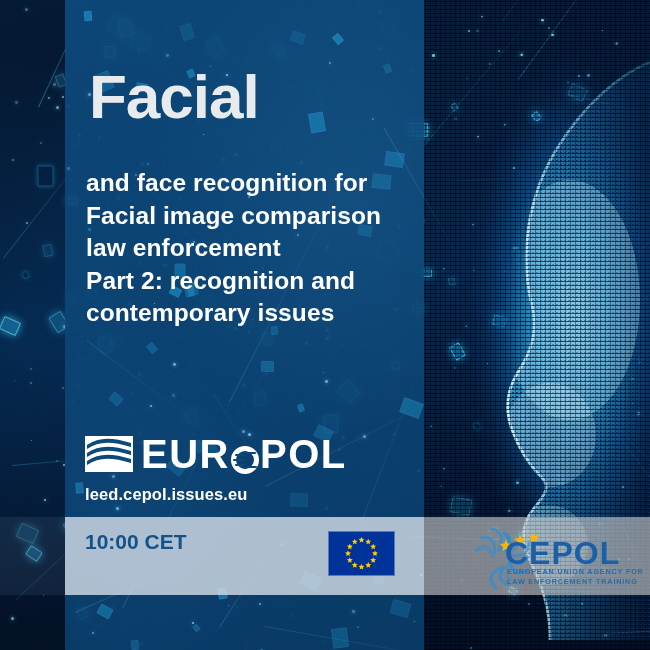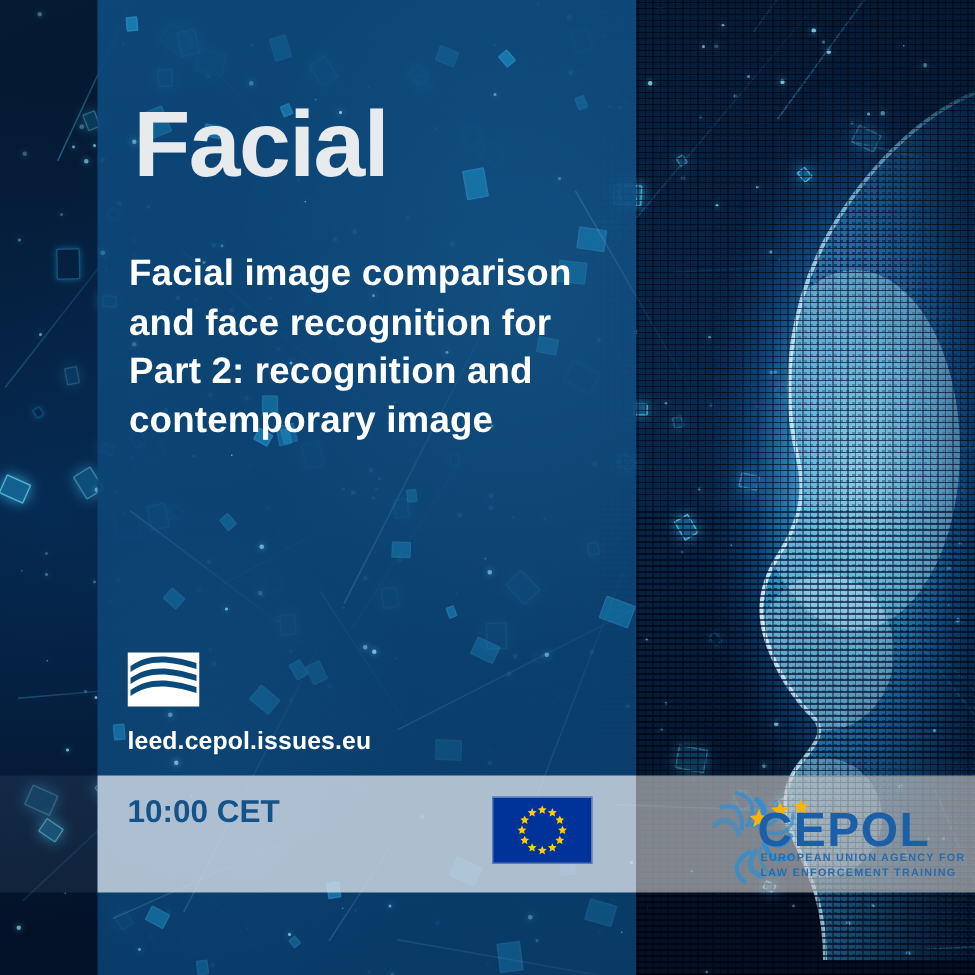--- a/index.html
+++ b/index.html
@@ -568,35 +568,51 @@
         <span class="ray" style="left:57px;top:608px;width:208px;transform:rotate(-63deg);opacity:0.67"></span>
         <span class="ray" style="left:346px;top:536px;width:192px;transform:rotate(2deg);opacity:0.71"></span>
       </div>
   </div>
 
   <div class="hdr">
     <div class="hdr-word">Facial</div>
   </div>
 
   <div class="title">
+    <span class="ln">and face recognition for</span>
     <span class="ln">Facial image comparison</span>
-    <span class="ln">and face recognition for</span>
+    <span class="ln">law enforcement</span>
     <span class="ln">Part 2: recognition and</span>
-    <span class="ln">contemporary image</span>
+    <span class="ln">contemporary issues</span>
   </div>
 
   <div class="europol">
     <svg class="ep-mark" viewBox="0 0 48 38">
       <rect x="0" y="1" width="48" height="36" fill="#ffffff"></rect>
       <g fill="#0d4a7c">
         <path d="M2,10 C14,2 26,2 46,8 L46,12 C26,6 14,6 2,14 Z"></path>
         <path d="M2,18 C14,10 26,10 46,16 L46,20 C26,14 14,14 2,22 Z"></path>
         <path d="M2,26 C14,18 26,18 46,24 L46,28 C26,22 14,22 2,30 Z"></path>
       </g>
     </svg>
+    <div class="ep-word">
+      <span>EUR</span>
+        <span class="ep-o"><svg viewBox="0 0 28 28" width="28" height="28">
+            <circle cx="14" cy="14" r="11.5" fill="none" stroke="#ffffff" stroke-width="5"></circle>
+            <path d="M7,5 L26,5 L26,23 L7,23 Z" fill="#0d4a7c" opacity="0"></path>
+            <g stroke="#0d4a7c" stroke-width="2.2" stroke-linecap="round">
+              <line x1="5" y1="9" x2="13" y2="9"></line>
+              <line x1="3" y1="14" x2="12" y2="14"></line>
+              <line x1="5" y1="19" x2="13" y2="19"></line>
+              <line x1="16" y1="7" x2="24" y2="7"></line>
+              <line x1="17" y1="21" x2="25" y2="21"></line>
+            </g>
+          </svg></span>
+        <span>POL</span>
+    </div>
   </div>
 
   <div class="url">leed.cepol.issues.eu</div>
 
   <div class="bar">
     <div class="bar-x"></div>
     <div class="bar-l"></div>
     <div class="bar-r"></div>
   </div>
 

